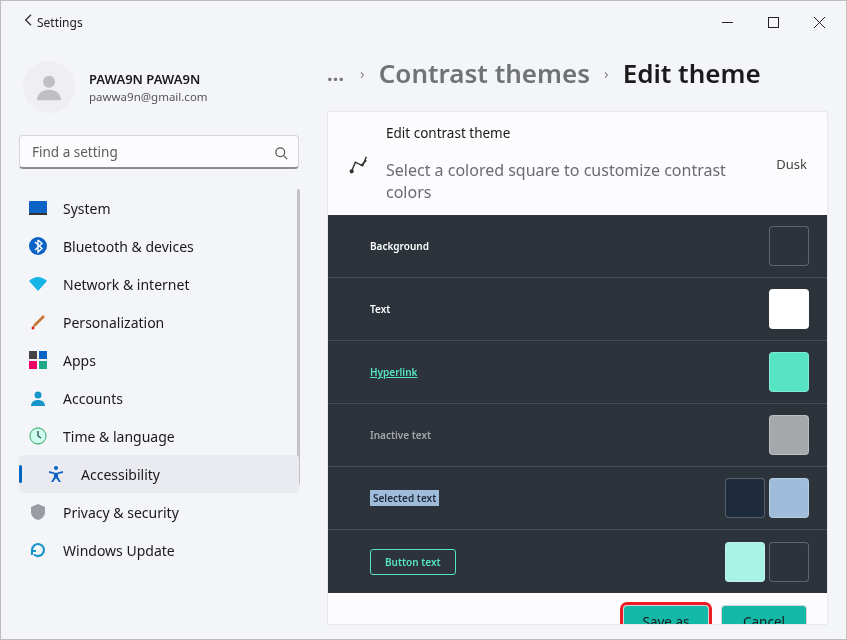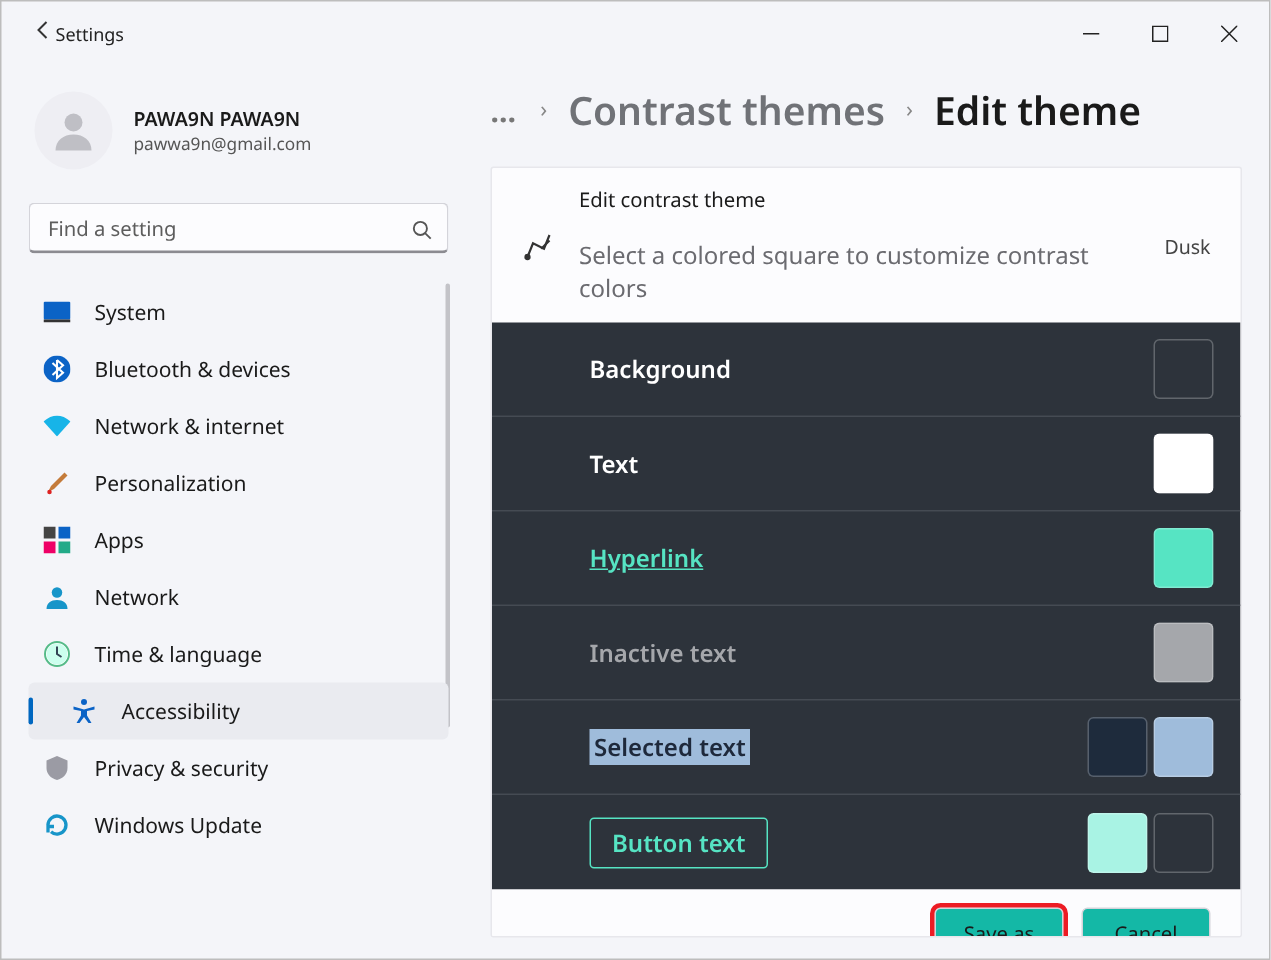--- a/index.html
+++ b/index.html
@@ -44,21 +44,21 @@
   .card { background: #fcfcfe; border: 1px solid #e7e7ec; border-radius: 2px; overflow: hidden; flex: 1; display: flex; flex-direction: column; margin-bottom: 14px; }
   .card-head { display: flex; align-items: center; padding: 12px 20px; gap: 16px; }
   .head-icon { width: 22px; height: 22px; }
   .head-title { font-size: 13.5px; color: #1a1a1a; }
   .head-sub { font-size: 16px; color: #6b6b70; margin-top: 17px; }
   .head-right { margin-left: auto; font-size: 13px; color: #444; }
 
   .rows { background: #2d333b; flex: 1; display: flex; flex-direction: column; }
   .row { display: flex; align-items: center; padding: 0 18px; height: 63px; border-bottom: 1px solid #454b53; }
   .row:last-child { border-bottom: none; }
-  .row-label { font-size: 16px; color: #fff; font-weight: 600; margin-left: 47px; }
+  .row-label { font-size: 10px; color: #fff; font-weight: 600; margin-left: 24px; }
   .row-label.hyperlink { color: #56e4c3; text-decoration: underline; font-weight: 600; }
   .row-label.inactive { color: #a5a7ab; font-weight: 600; }
   .row-label.selected { background: #9fbcdb; color: #1e293b; padding: 1px 3px; }
   .row-label.buttonlike { border: 1.5px solid #56e4c3; color: #56e4c3; padding: 5px 14px; border-radius: 3px; font-weight: 600; }
   .swatches { margin-left: auto; display: flex; gap: 4px; }
   .swatch { width: 40px; height: 40px; border-radius: 4px; border: 1px solid rgba(255,255,255,0.25); }
 
   .footer { display: flex; justify-content: flex-end; gap: 12px; padding: 12px 20px 14px; background: #fcfcfe; }
   .btn { min-width: 86px; height: 34px; border: 1px solid #d4d4da; background: #14b8a6; border-radius: 4px; font-size: 13.5px; color: #1a1a1a; display: flex; align-items: center; justify-content: center; }
   .btn.highlight { outline: 3px solid #ec1c24; outline-offset: 0; }
@@ -168,21 +168,21 @@
           </span>
         <span>Apps</span>
       </div>
       <div class="nav-item">
         <span class="nav-icon">
             <svg viewBox="0 0 18 18" width="18" height="18" fill="#1795c9">
               <circle cx="9" cy="6" r="3.5"></circle>
               <path d="M2 17c0-4 3-6 7-6s7 2 7 6z"></path>
             </svg>
           </span>
-        <span>Network</span>
+        <span>Accounts</span>
       </div>
       <div class="nav-item">
         <span class="nav-icon">
             <svg viewBox="0 0 18 18" width="18" height="18">
               <circle cx="9" cy="9" r="8" fill="#fff" stroke="#5b8" stroke-width="1.3"></circle>
               <circle cx="9" cy="9" r="7" fill="#cfe"></circle>
               <path d="M9 4v5l3 2" stroke="#345" stroke-width="1.3" fill="none"></path>
             </svg>
           </span>
         <span>Time &amp; language</span>

